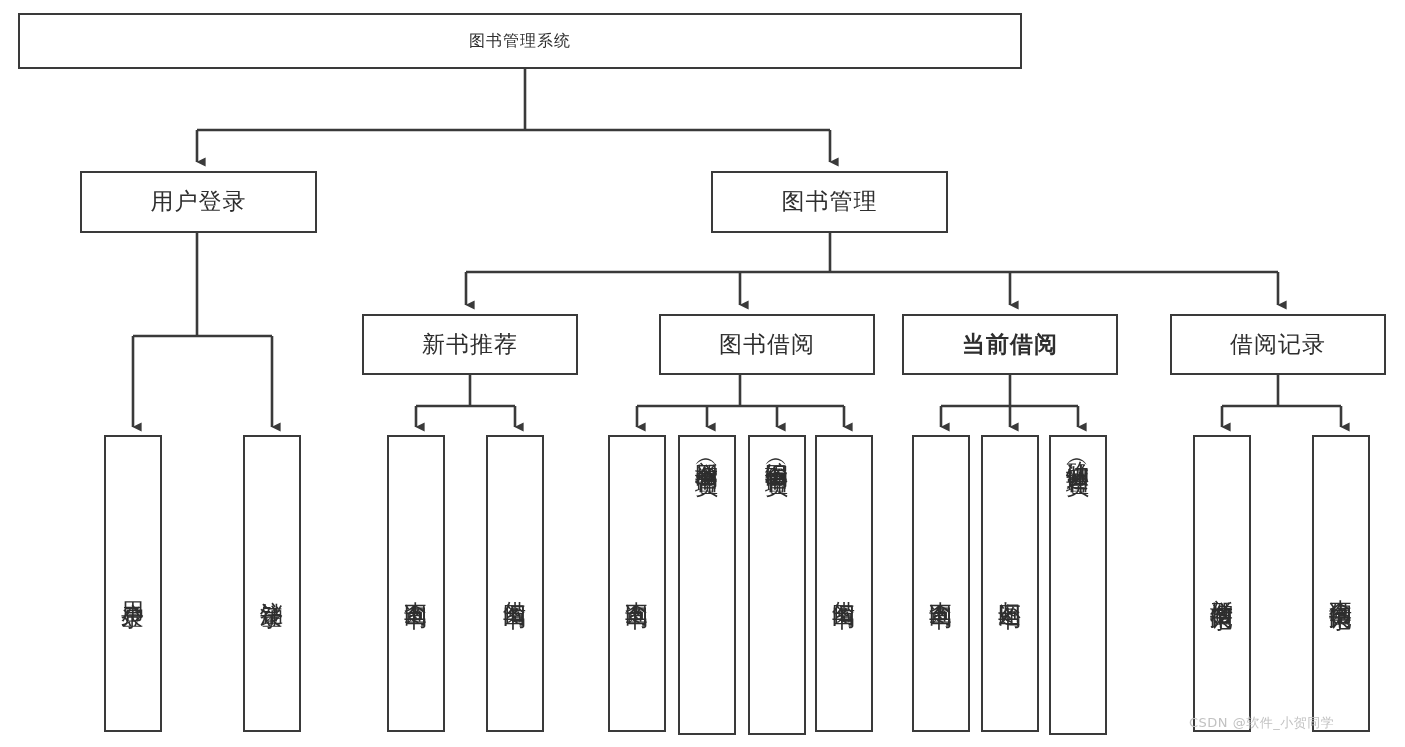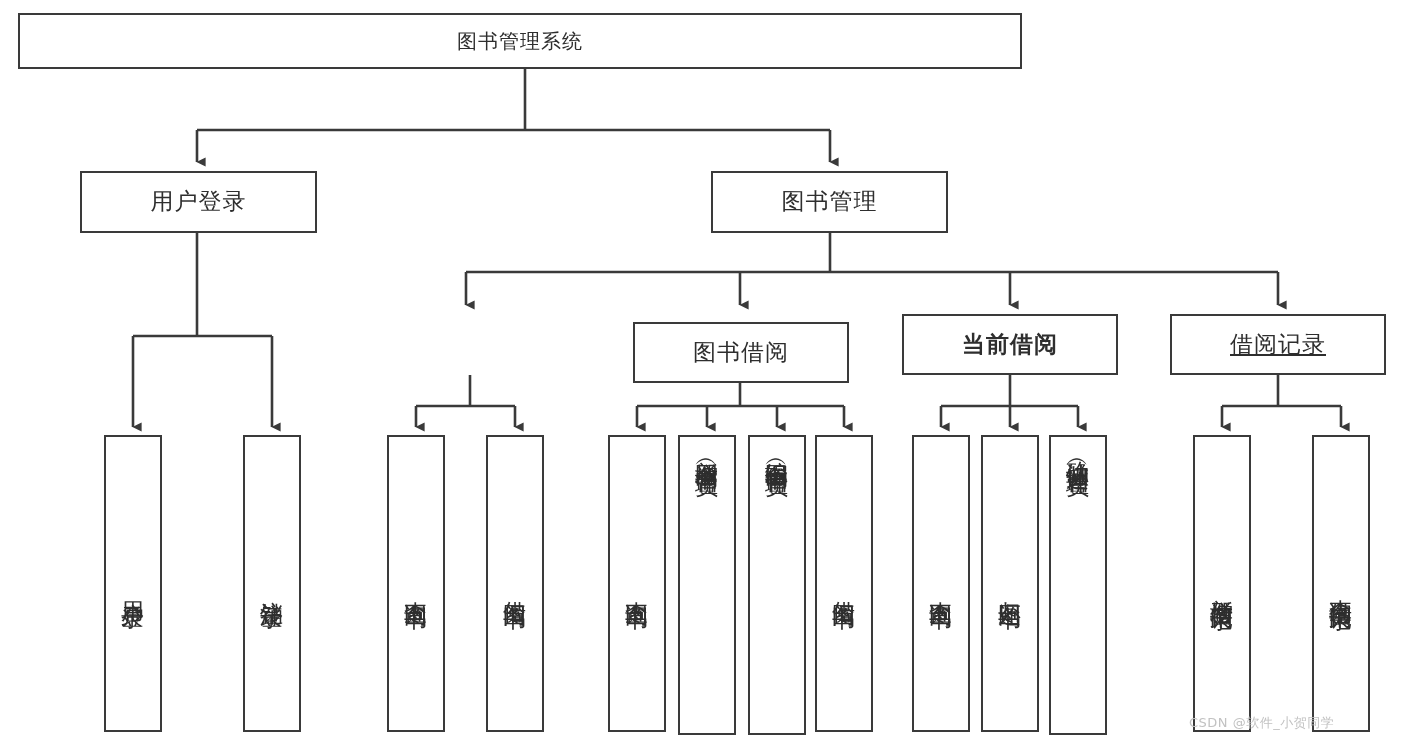--- a/index.html
+++ b/index.html
@@ -30,21 +30,21 @@
     display: flex;
     align-items: center;
     justify-content: center;
     color: #2e2e2e;
   }
   .node-h {
     font-size: 23px;
     letter-spacing: 1px;
     line-height: 1.2;
   }
-  .node-root { font-size: 20px; }
+  .node-root { font-size: 16px; }
   .node-v {
     align-items: flex-start;
     padding-top: 6px;
   }
   .vtext {
     writing-mode: vertical-rl;
     text-orientation: upright;
     font-size: 23px;
     line-height: 1.22;
     letter-spacing: 2px;
@@ -124,27 +124,30 @@
     <span>图书管理系统</span>
   </div>
 
   <div class="node node-h" style="left:80px; top:171px; width:237px; height:62px;">
     <span>用户登录</span>
   </div>
   <div class="node node-h" style="left:711px; top:171px; width:237px; height:62px;">
     <span>图书管理</span>
   </div>
 
-  <div class="node node-h" style="left:633px; top:314px; width:216px; height:61px;margin-top:8px;">
+  <div class="node node-h" style="left:362px; top:314px; width:216px; height:61px;">
+    <span>新书推荐</span>
+  </div>
+  <div class="node node-h" style="left:659px; top:314px; width:216px; height:61px;">
     <span>图书借阅</span>
   </div>
   <div class="node node-h" style="left:902px; top:314px; width:216px; height:61px;font-weight:bold;">
     <span>当前借阅</span>
   </div>
-  <div class="node node-h" style="left:1170px; top:314px; width:216px; height:61px;text-decoration:underline;">
+  <div class="node node-h" style="left:1170px; top:314px; width:216px; height:61px;">
     <span>借阅记录</span>
   </div>
 
   <div class="node node-v" style="left:104px; top:435px; width:58px; height:297px;">
     <span class="vtext vtext-mid">用户登录</span>
   </div>
   <div class="node node-v" style="left:243px; top:435px; width:58px; height:297px;">
     <span class="vtext vtext-mid">注销登录</span>
   </div>
 

